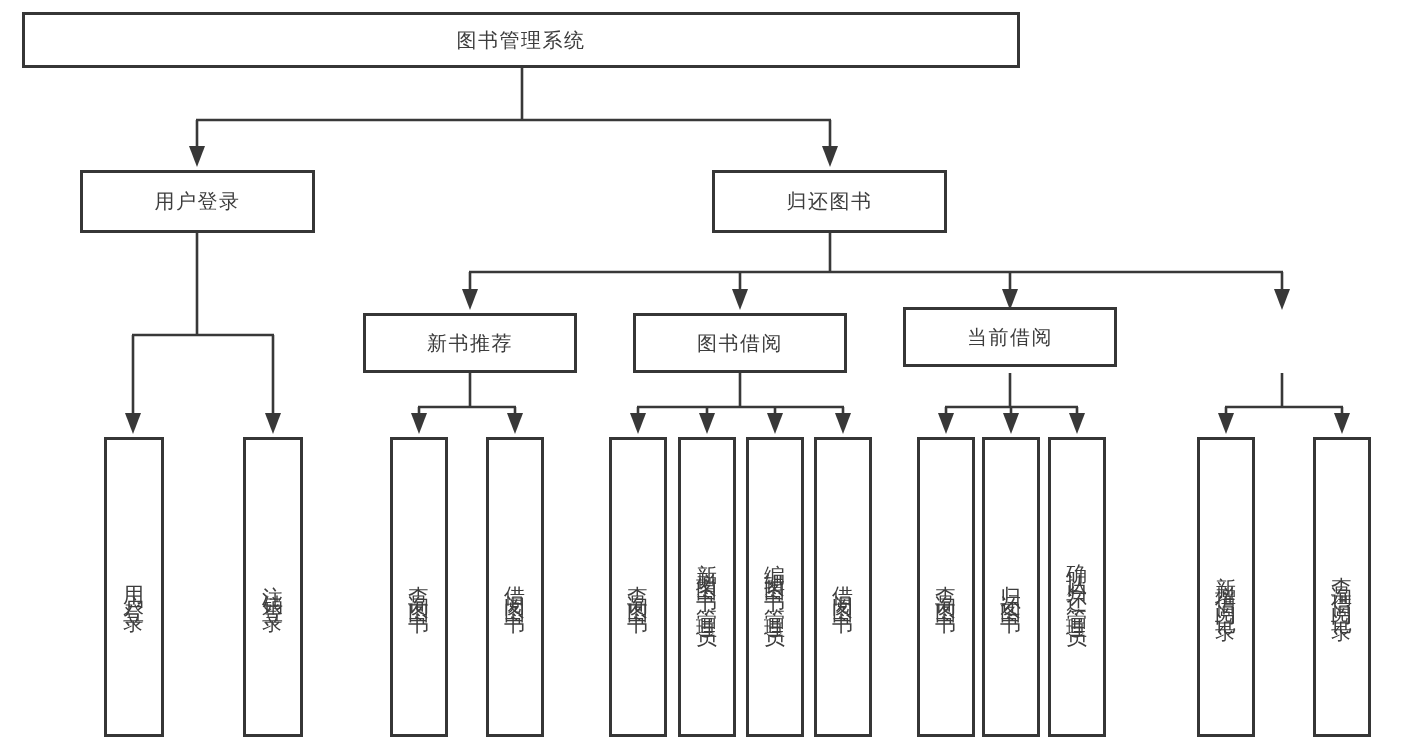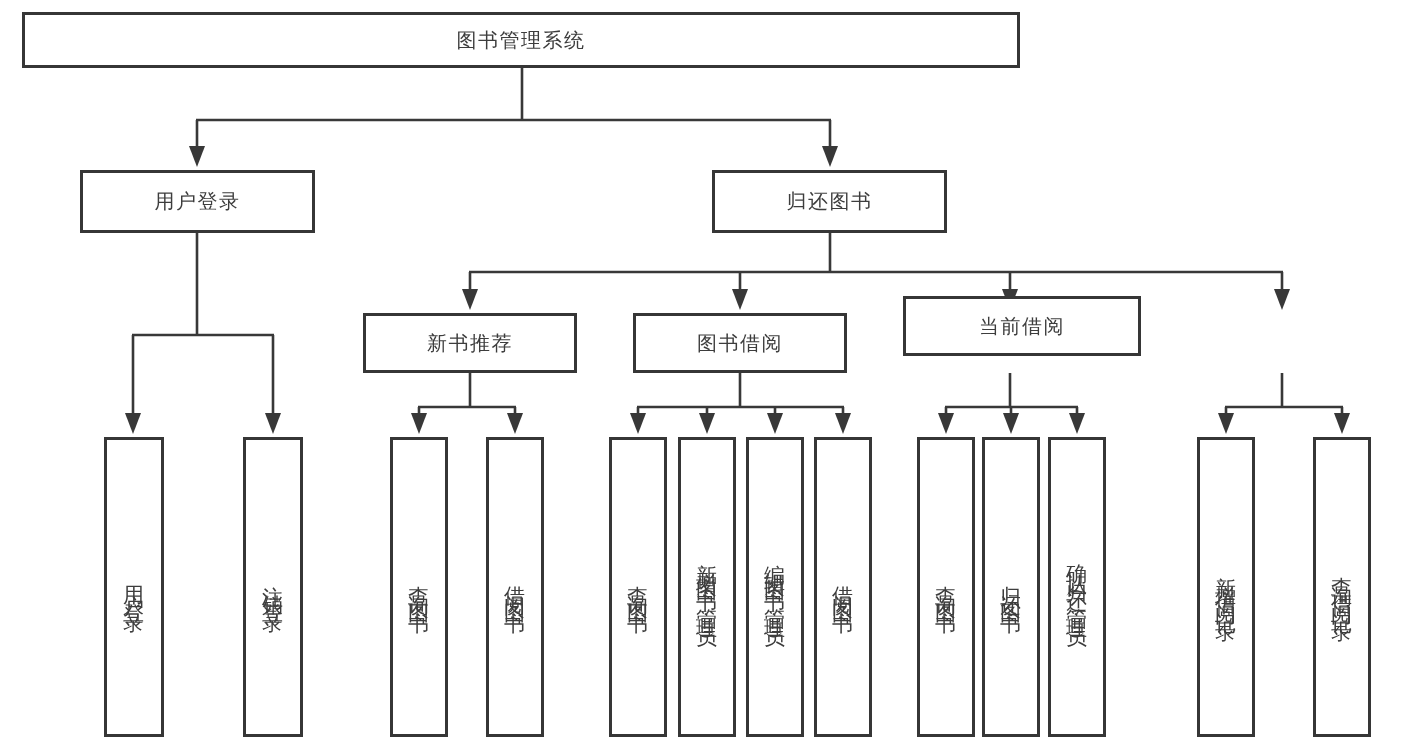--- a/index.html
+++ b/index.html
@@ -146,21 +146,21 @@
   <div class="node h" style="left:712px;top:170px;width:235px;height:63px">
     <span>归还图书</span>
   </div>
 
   <div class="node h" style="left:363px;top:313px;width:214px;height:60px">
     <span>新书推荐</span>
   </div>
   <div class="node h" style="left:633px;top:313px;width:214px;height:60px">
     <span>图书借阅</span>
   </div>
-  <div class="node h" style="left:903px;top:296px;width:238px;height:60px">
+  <div class="node h" style="left:903px;top:307px;width:214px;height:60px">
     <span>当前借阅</span>
   </div>
 
   <div class="node v" style="left:104px;top:437px;width:60px;height:300px">
     <span>用户登录</span>
   </div>
   <div class="node v" style="left:243px;top:437px;width:60px;height:300px">
     <span>注销登录</span>
   </div>
 

